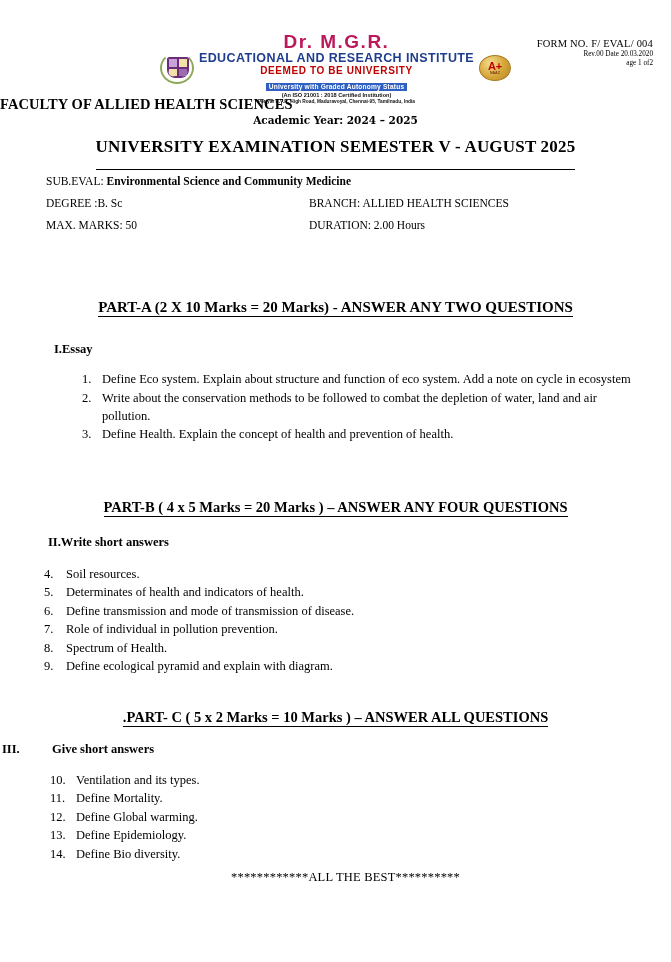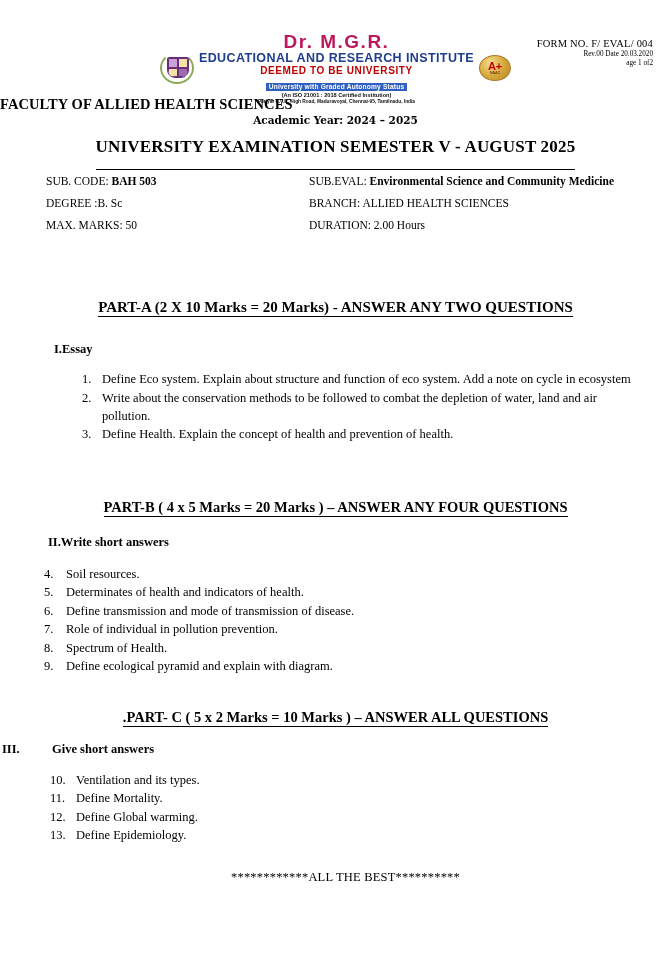--- a/index.html
+++ b/index.html
@@ -361,24 +361,20 @@
   </div>
 
   <div class="faculty">FACULTY OF ALLIED HEALTH SCIENCES</div>
   <div class="acadyear">Academic Year:   2024 – 2025</div>
   <div class="examtitle">
     <span>UNIVERSITY EXAMINATION SEMESTER   V  - AUGUST 2025</span>
   </div>
 
   <div class="details">
     <div class="det-row">
-      <div class="det-left">
-        <span>SUB. CODE:</span>
-        <span class="b">BAH 503</span>
-      </div>
       <div class="det-right">
         <span>SUB.EVAL:</span>
         <span class="b">Environmental Science and Community Medicine</span>
       </div>
     </div>
     <div class="det-row">
       <div class="det-left">DEGREE :B. Sc</div>
       <div class="det-right">
         <span>BRANCH:</span>
         <span>ALLIED HEALTH SCIENCES</span>
@@ -468,18 +464,22 @@
         <span class="txt">Define Mortality.</span>
       </li>
       <li>
         <span class="num">12.</span>
         <span class="txt">Define Global warming.</span>
       </li>
       <li>
         <span class="num">13.</span>
         <span class="txt">Define Epidemiology.</span>
       </li>
+      <li>
+        <span class="num">14.</span>
+        <span class="txt">Define Bio diversity.</span>
+      </li>
     </ul>
   </div>
 
   <div class="footer">************ALL THE BEST**********</div>
 
 </div>
 
 </body></html>

